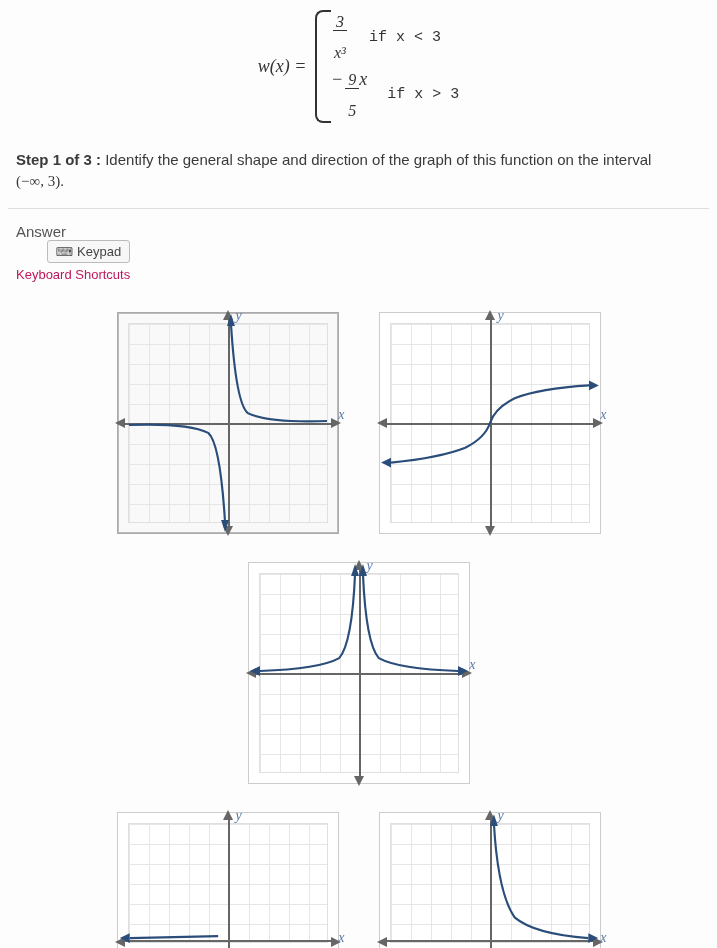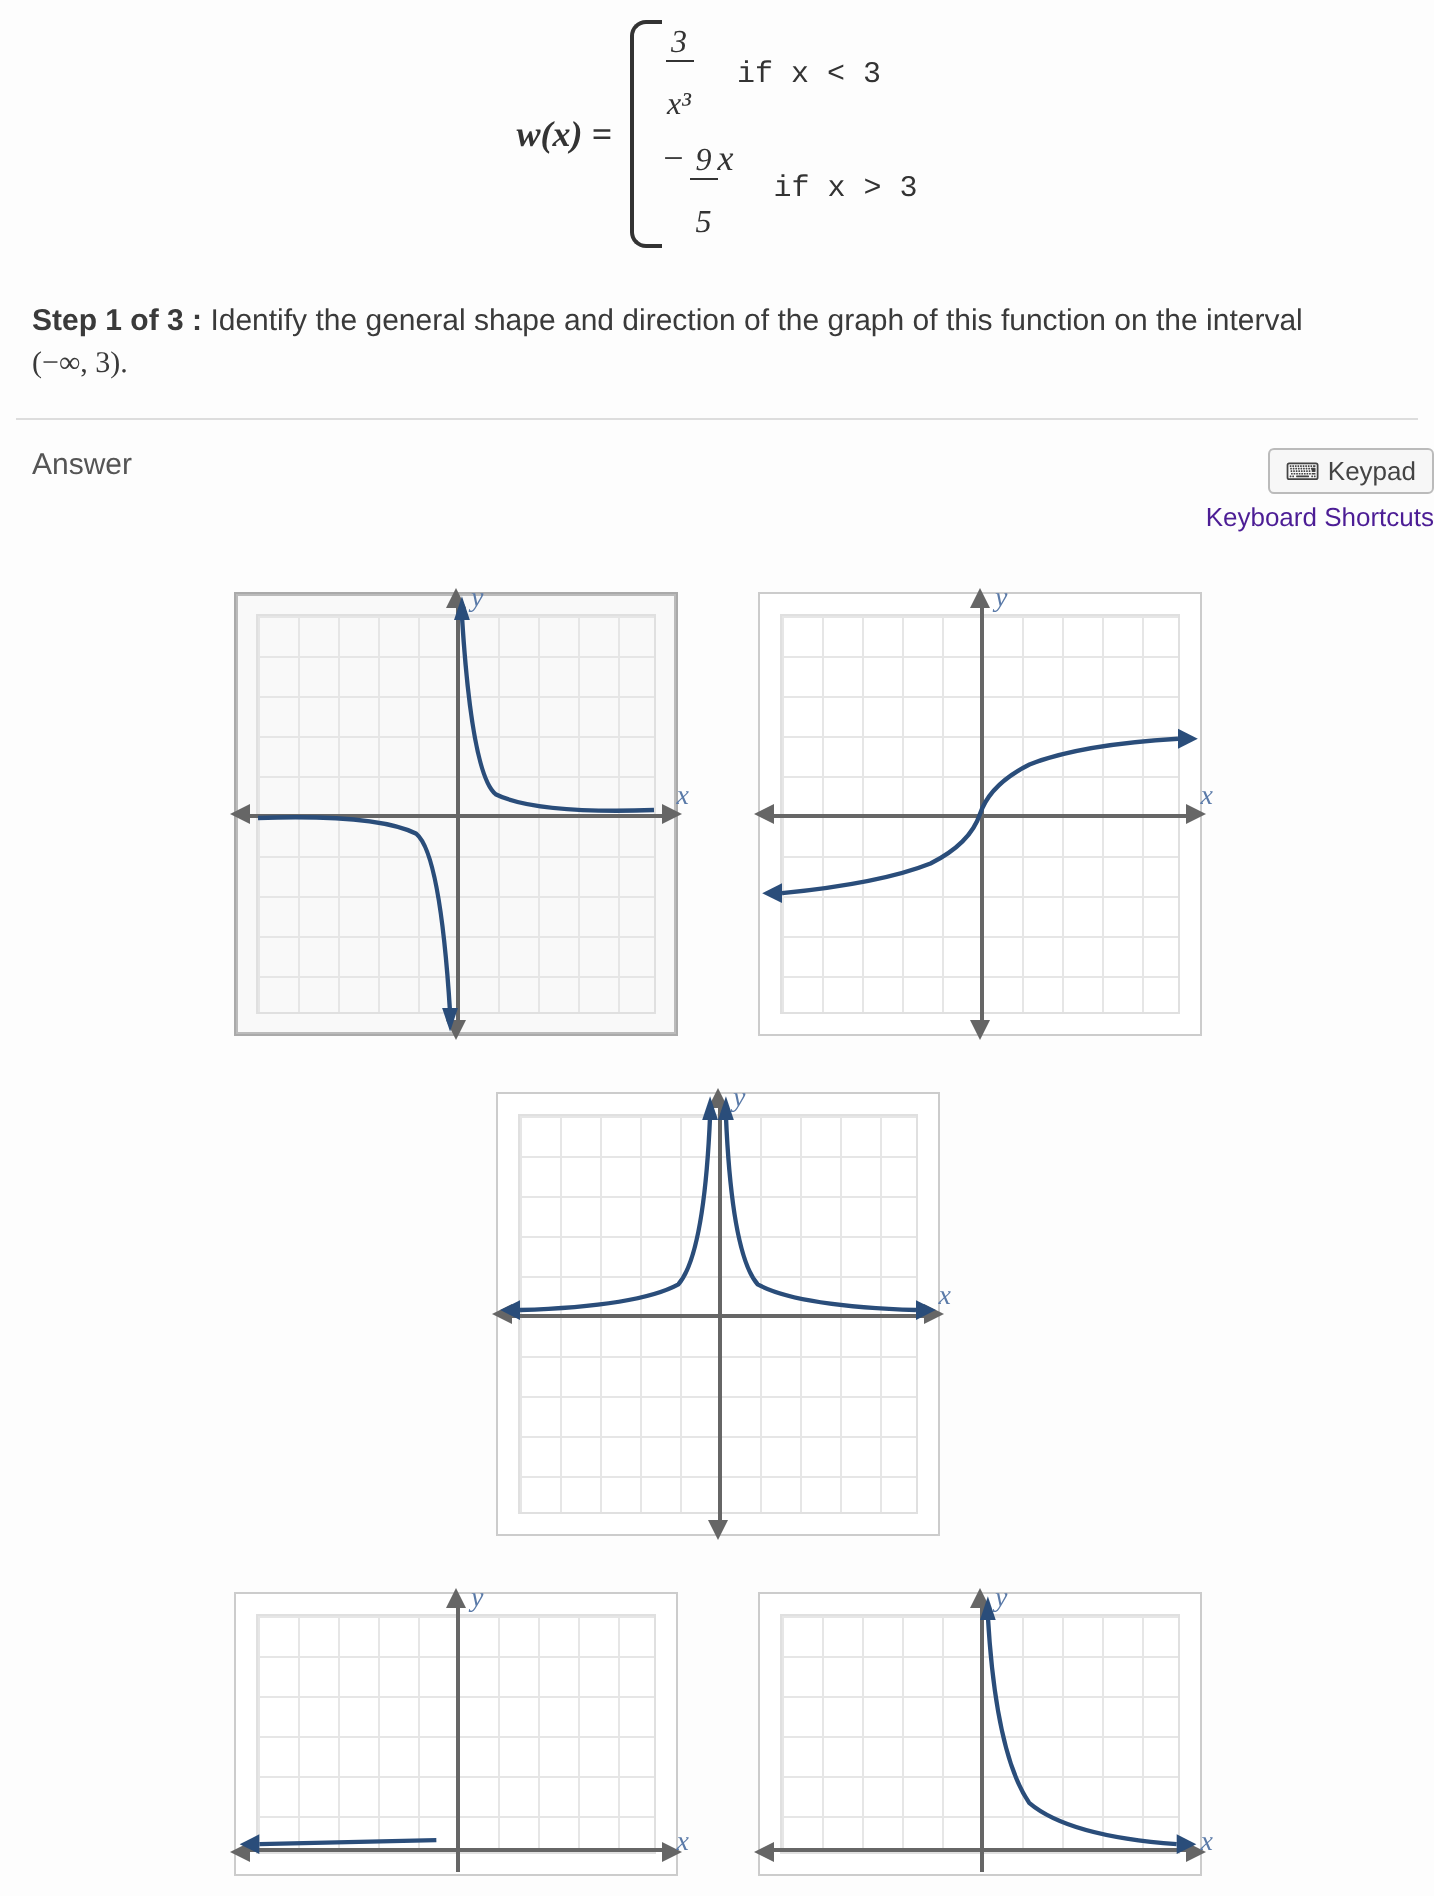--- a/index.html
+++ b/index.html
@@ -12,21 +12,21 @@
       color: #333;
     }
     .equation-block {
       text-align: center;
       padding: 10px 0 20px;
       font-family: 'Times New Roman', serif;
       font-style: italic;
       font-size: 18px;
       color: #333;
     }
-    .equation-block .wx { display:inline-block; vertical-align:middle; margin-right:4px;font-weight:bold;}
+    .equation-block .wx { display:inline-block; vertical-align:middle; margin-right:4px;}
     .brace-wrap { display:inline-block; vertical-align:middle; position:relative; padding-left:16px;}
     .brace-wrap::before {
       content:"";
       position:absolute; left:0; top:0; bottom:0; width:14px;
       border-left:2px solid #333;
       border-top:2px solid #333;
       border-bottom:2px solid #333;
       border-top-left-radius:8px;
       border-bottom-left-radius:8px;
     }
@@ -41,33 +41,34 @@
       padding: 6px 16px 16px;
       font-size: 15px;
       color: #3a3a3a;
       line-height:1.4;
     }
     .step-label { font-weight:bold;text-align:right; }
     .interval { font-family:'Times New Roman',serif;}
     .divider { border-top:1px solid #ddd; margin: 0 8px; }
     
     .answer-row {
-      display:flex; justify-content:space-between; align-items:flex-start;
+      display:flex; justify-content:center; align-items:flex-start;
       padding:14px 0 10px 16px;
+      flex-direction:column;
     }
     .answer-label { font-size:15px; color:#555;}
     .right-buttons { text-align:right;}
     .keypad-btn {
       border:1px solid #bbb; background:#f7f7f7;
       padding:3px 8px; font-size:13px; color:#444;
       display:inline-flex; align-items:center; gap:4px;
       border-radius:3px; cursor:pointer;
     }
     .keypad-icon { font-size:12px;}
-    .kbd-shortcuts { font-size:13px; color:#4c1d95; margin-top:4px; cursor:pointer;}
+    .kbd-shortcuts { font-size:13px; color:#be185d; margin-top:4px; cursor:pointer;}
     
     .choices-area { padding:20px 40px 0; }
     .choice-row { display:flex; justify-content:center; gap:40px; margin-bottom:28px;}
     .graph-box {
       border:1px solid #ccc;
       padding:10px;
       background:#fff;
       position:relative;
       cursor:pointer;
     }

